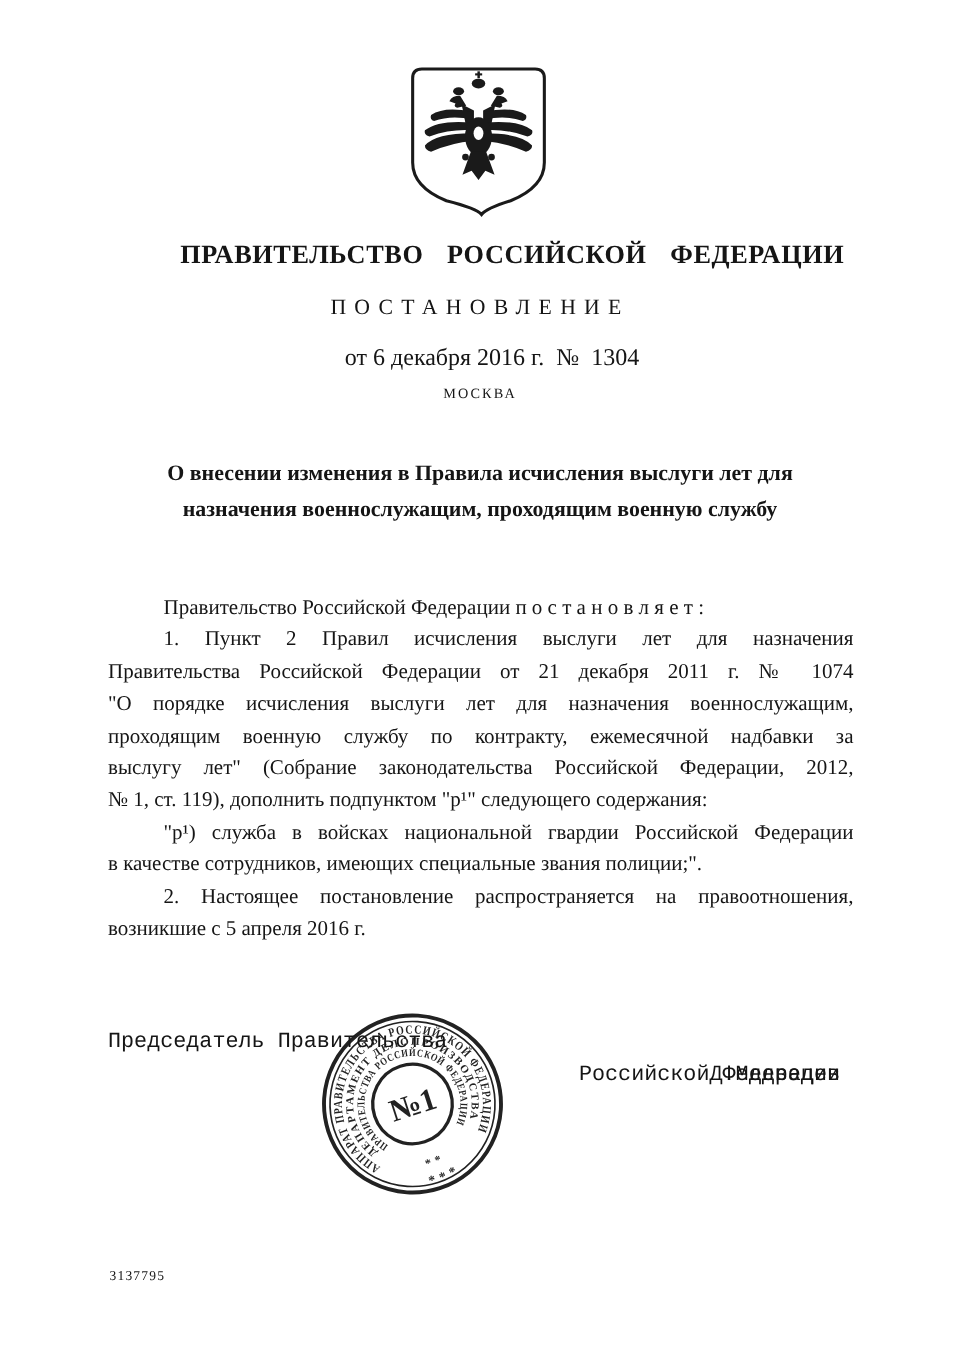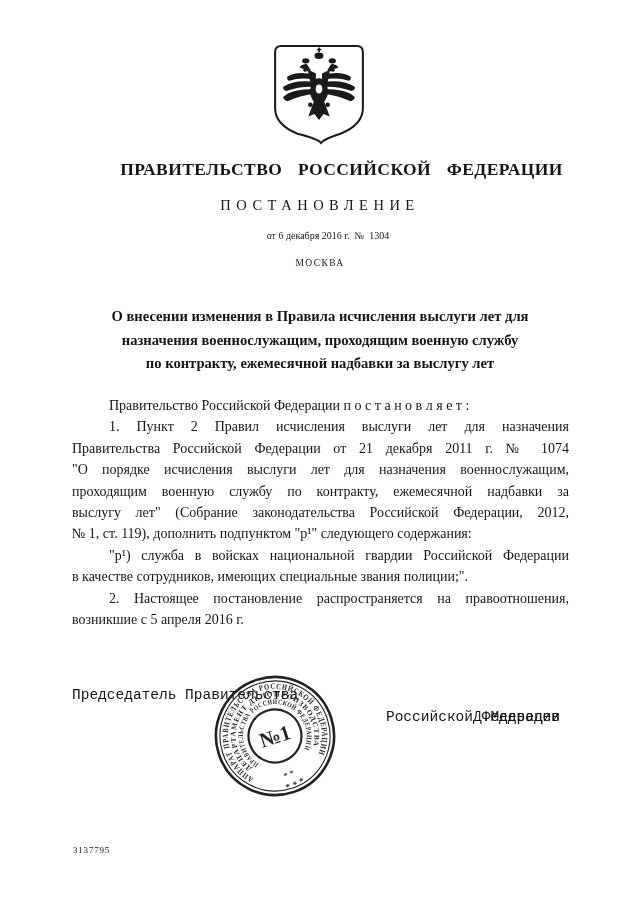--- a/index.html
+++ b/index.html
@@ -7,21 +7,21 @@
     position:relative;width:640px;height:905px;background:#ffffff;
     font-family:"Liberation Serif","DejaVu Serif",serif;color:#151515;
     overflow:hidden;
   }
   .arms{position:absolute;left:270px;top:42px;width:98px;height:104px;}
   .h-org{position:absolute;left:0;right:0;top:159px;text-align:center;
          font-weight:bold;font-size:17.5px;word-spacing:11px;letter-spacing:.4px;padding-left:43px;}
   .h-type{position:absolute;left:0;right:0;top:197px;text-align:center;
           font-size:14.5px;letter-spacing:5.5px;}
   .h-date{position:absolute;left:16px;right:0;top:230px;text-align:center;
-          font-size:10px;white-space:pre;font-family:Liberation Serif, serif;}
+          font-size:16px;white-space:pre;font-family:Liberation Serif, serif;}
   .h-city{position:absolute;left:0;right:0;top:258px;text-align:center;
           font-size:9.5px;letter-spacing:1.4px;}
   .title{position:absolute;left:65px;right:65px;top:305px;text-align:center;
          font-weight:bold;font-size:14.6px;line-height:23.6px;}
   .body-block{position:absolute;left:72px;width:497px;top:395px;
               font-size:14px;line-height:21.4px;}
   .body-line{text-align:left;}
   .body-line.just{text-align:justify;text-align-last:justify;}
   .body-line.first{text-indent:37px;font-family:Liberation Serif, serif;}
   .sig{position:absolute;left:72px;top:688px;width:488px;font-size:14.5px;line-height:15px;font-family:Liberation Mono, monospace;}
@@ -63,21 +63,20 @@
   </svg>
 
   <div class="h-org">ПРАВИТЕЛЬСТВО РОССИЙСКОЙ ФЕДЕРАЦИИ</div>
   <div class="h-type">ПОСТАНОВЛЕНИЕ</div>
   <div class="h-date">от 6 декабря 2016 г.  №  1304</div>
   <div class="h-city">МОСКВА</div>
 
   <div class="title">
       <div>О внесении изменения в Правила исчисления выслуги лет для</div>
       <div>назначения военнослужащим, проходящим военную службу</div>
-      <div>по контракту, ежемесячной надбавки за выслугу лет</div>
     </div>
 
   <div class="body-block">
       <div class="body-line first">Правительство Российской Федерации п о с т а н о в л я е т :</div>
       <div class="body-line first just">1. Пункт 2  Правил  исчисления  выслуги  лет  для  назначения</div>
       <div class="body-line just">Правительства Российской Федерации от 21 декабря 2011 г. № 1074</div>
       <div class="body-line just">"О порядке исчисления выслуги лет для назначения военнослужащим,</div>
       <div class="body-line just">проходящим военную службу по контракту, ежемесячной надбавки за</div>
       <div class="body-line just">выслугу лет" (Собрание законодательства Российской Федерации, 2012,</div>
       <div class="body-line">№ 1, ст. 119), дополнить подпунктом "р¹" следующего содержания:</div>

